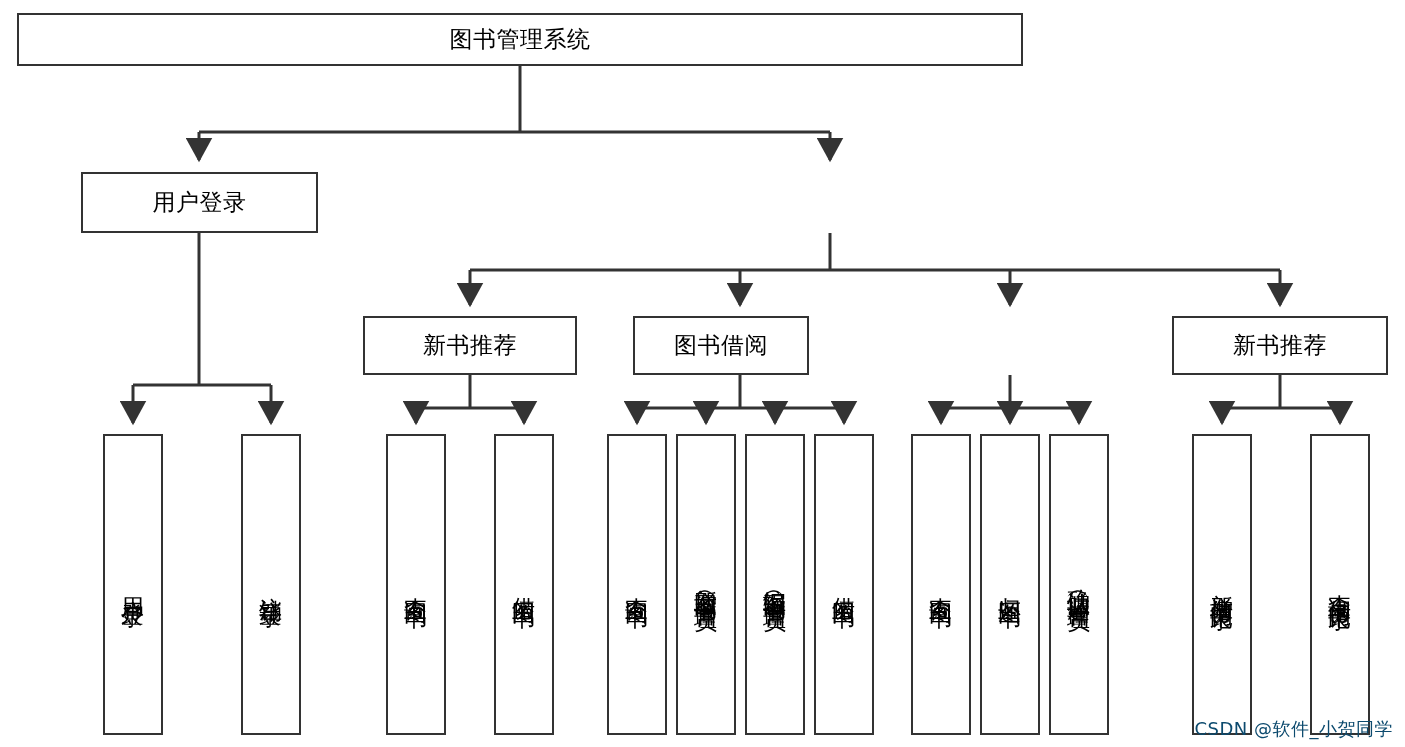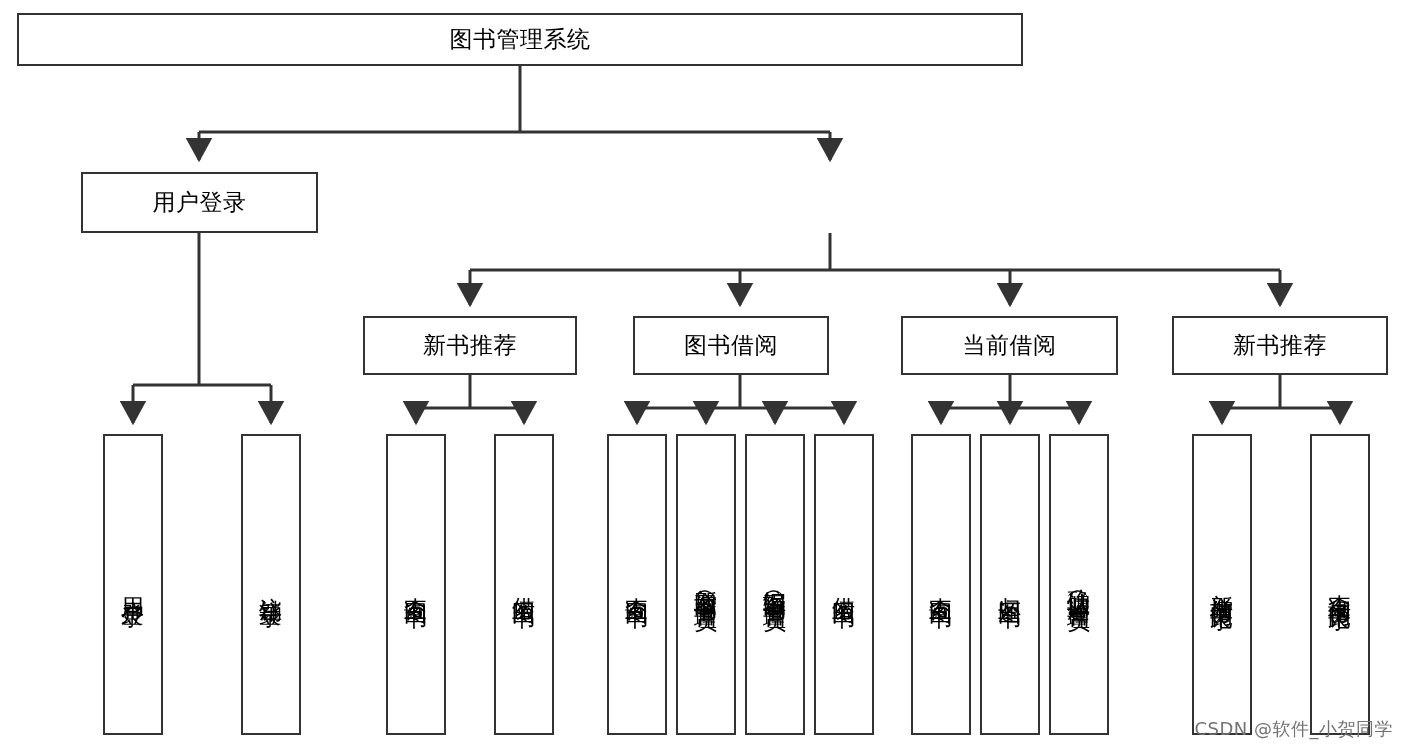--- a/index.html
+++ b/index.html
@@ -59,21 +59,21 @@
     line-height: 1.05;
     letter-spacing: 3px;
     white-space: nowrap;
     max-height: 280px;
   }
   .watermark {
     position: absolute;
     right: 12px;
     bottom: 6px;
     font-size: 18px;
-    color: #737373;
+    color: #0c4a6e;
     white-space: nowrap;
     z-index: 5;
     letter-spacing: 0.5px;
   }
 </style>
 </head>
 <body>
 
 <div id="canvas">
 
@@ -131,25 +131,22 @@
     <span class="node-label">图书管理系统</span>
   </div>
 
   <div class="node h" style="left:81px; top:172px; width:237px; height:61px;">
     <span class="node-label">用户登录</span>
   </div>
 
   <div class="node h" style="left:363px; top:316px; width:214px; height:59px;">
     <span class="node-label">新书推荐</span>
   </div>
-  <div class="node h" style="left:633px; top:316px; width:196px; height:59px;">
+  <div class="node h" style="left:633px; top:316px; width:176px; height:59px;">
     <span class="node-label">图书借阅</span>
-  </div>
-  <div class="node h" style="left:901px; top:316px; width:217px; height:59px;">
-    <span class="node-label">当前借阅</span>
   </div>
   <div class="node h" style="left:1172px; top:316px; width:216px; height:59px;">
     <span class="node-label">新书推荐</span>
   </div>
 
   <div class="node v" style="left:103px; top:434px; width:60px; height:301px;">
     <span class="node-label">用户登录</span>
   </div>
   <div class="node v" style="left:241px; top:434px; width:60px; height:301px;">
     <span class="node-label">注销登录</span>

